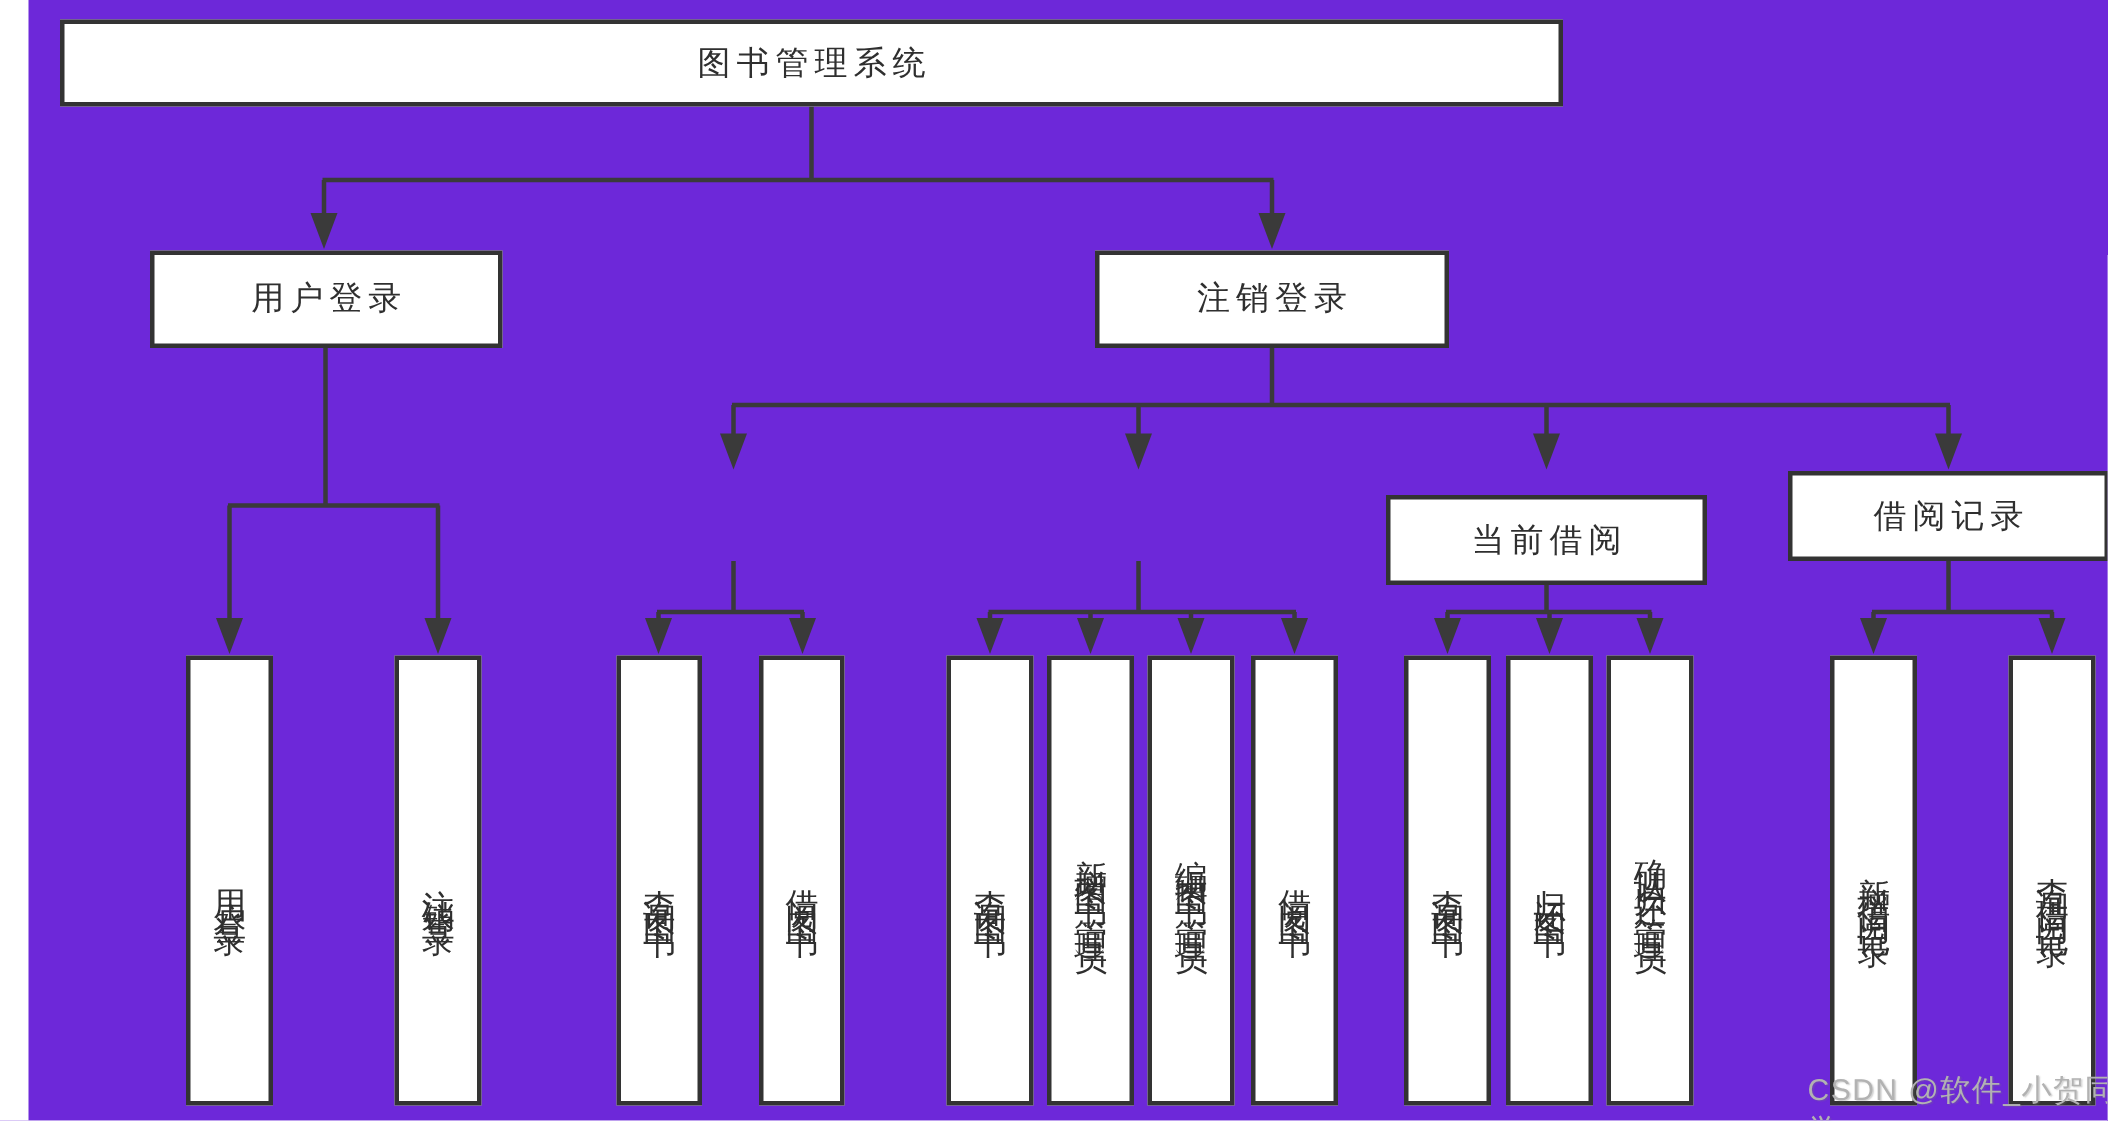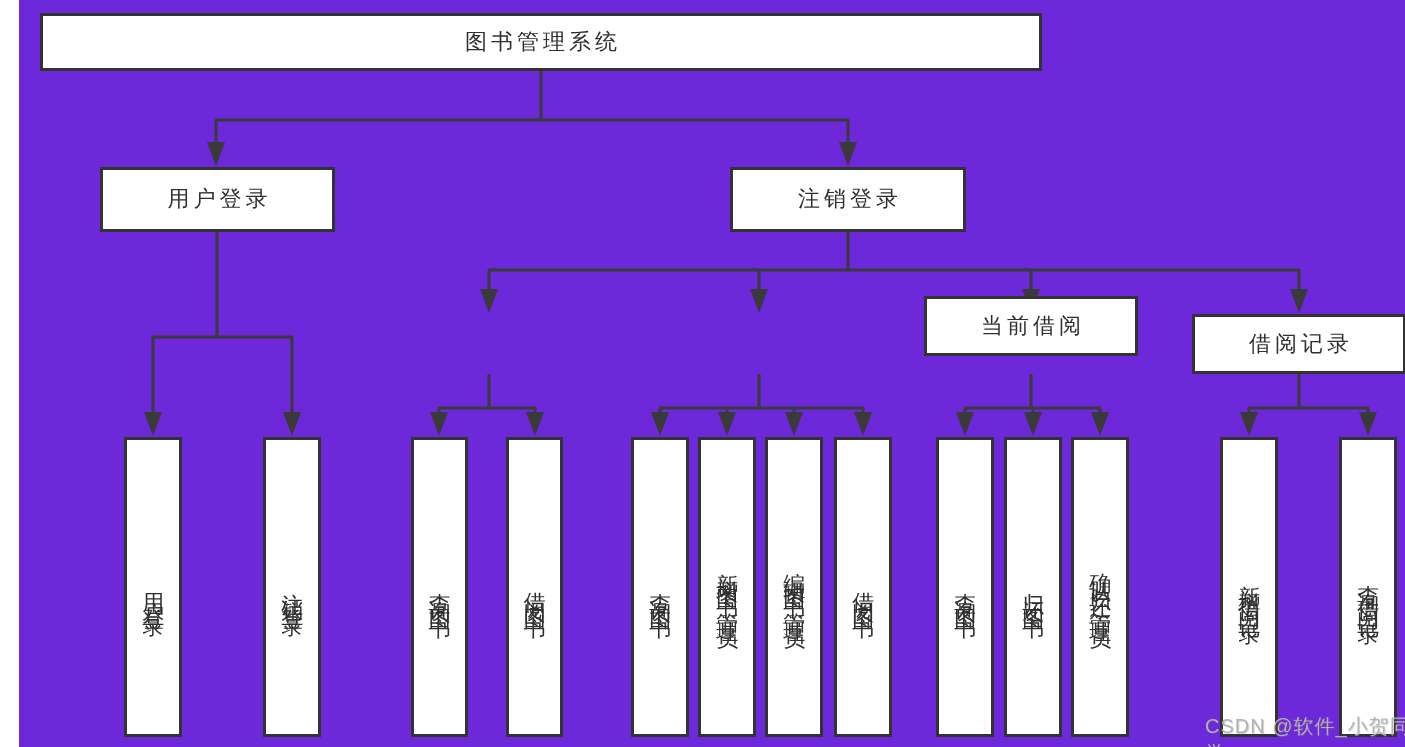--- a/index.html
+++ b/index.html
@@ -91,21 +91,21 @@
       <polygon points="1221,412 1239,412 1230,436"></polygon>
       <polygon points="1340,412 1358,412 1349,436"></polygon>
     </g>
   </svg>
 
   <div class="node h" style="left:21px; top:13px; width:1002px; height:58px">图书管理系统</div>
 
   <div class="node h" style="left:81px; top:167px; width:235px; height:65px">用户登录</div>
   <div class="node h" style="left:711px; top:167px; width:236px; height:65px">注销登录</div>
 
-  <div class="node h" style="left:905px; top:296px; width:214px; height:60px">当前借阅</div>
+  <div class="node h" style="left:905px; top:330px; width:214px; height:60px">当前借阅</div>
   <div class="node h" style="left:1173px; top:314px; width:214px; height:60px">借阅记录</div>
 
   <div class="node v" style="left:105px; top:437px; width:58px; height:300px">用户登录</div>
   <div class="node v" style="left:244px; top:437px; width:58px; height:300px">注销登录</div>
 
   <div class="node v" style="left:392px; top:437px; width:57px; height:300px">查询图书</div>
   <div class="node v" style="left:487px; top:437px; width:57px; height:300px">借阅图书</div>
 
   <div class="node v" style="left:612px; top:437px; width:58px; height:300px">查询图书</div>
   <div class="node v" style="left:679px; top:437px; width:58px; height:300px">新增图书（管理员）</div>

